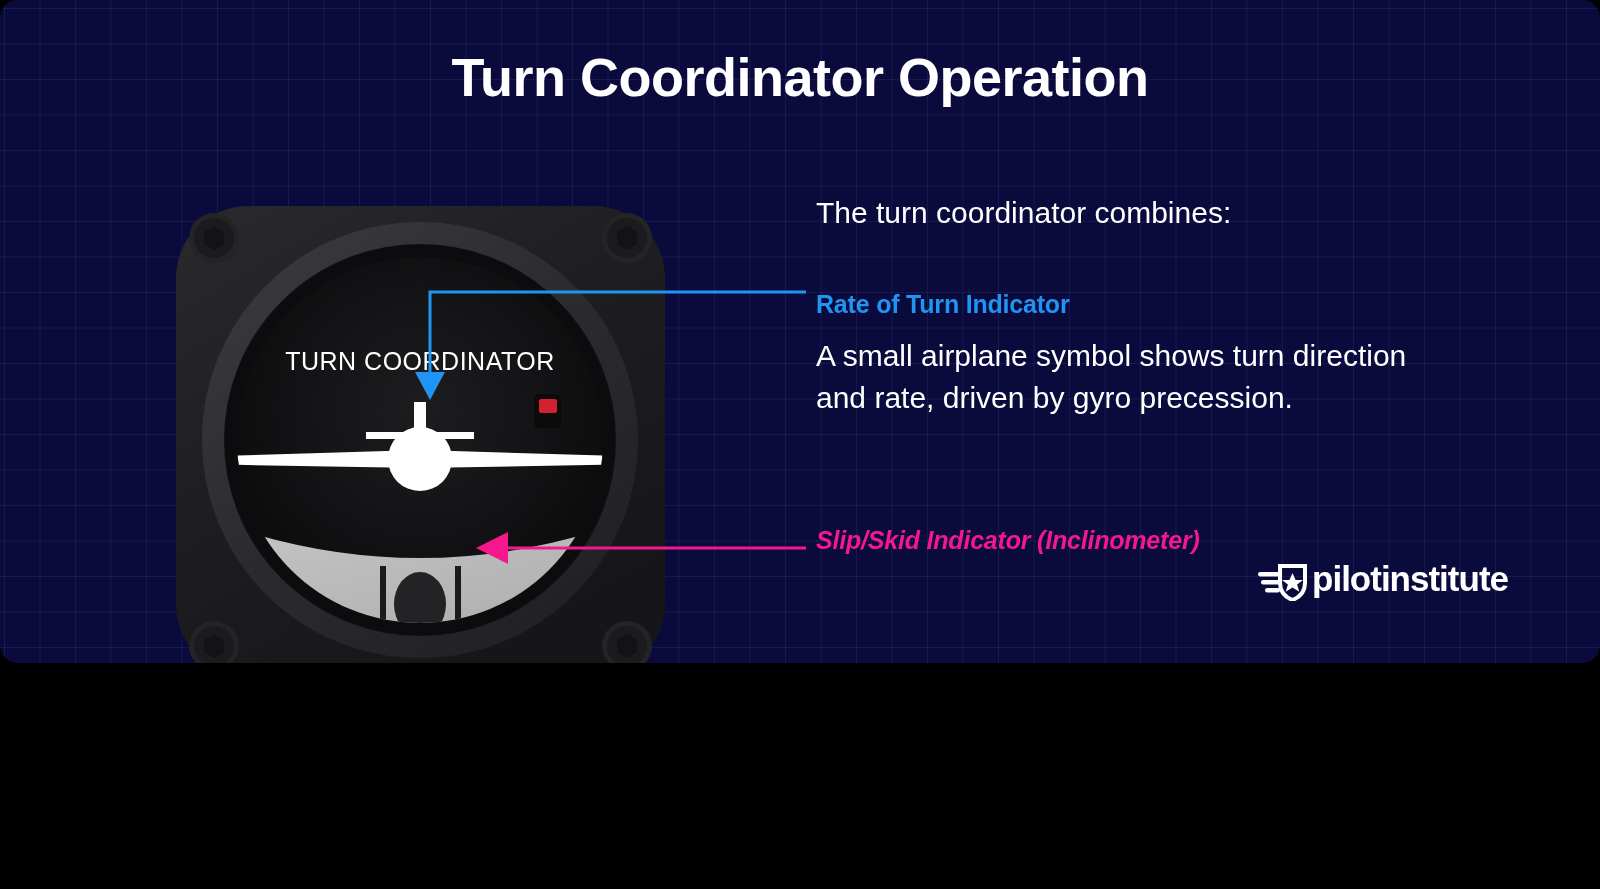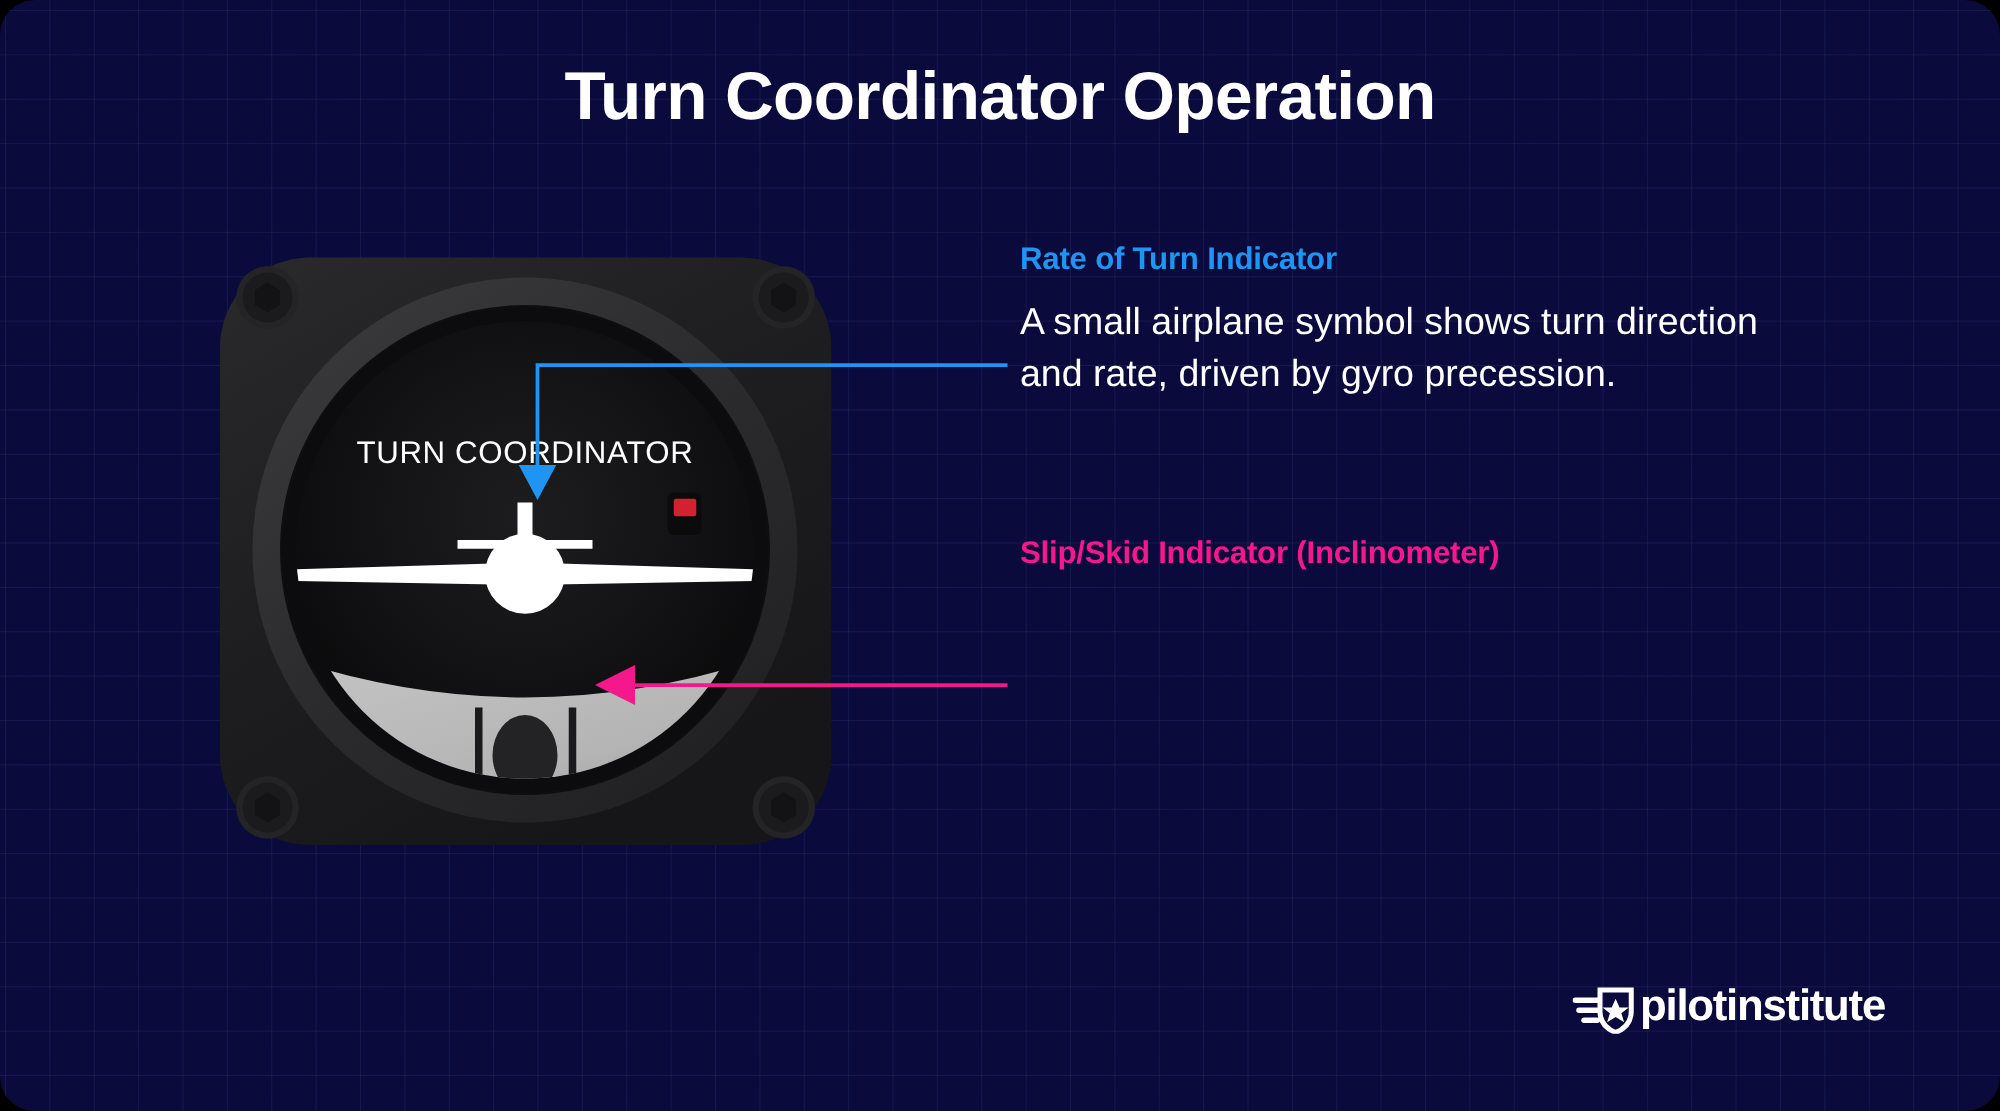--- a/index.html
+++ b/index.html
@@ -10,29 +10,29 @@
   body {
     width: 1600px;
     height: 889px;
     overflow: hidden;
     font-family: "Liberation Sans", sans-serif;
   }
 
   .canvas {
     position: relative;
     width: 1600px;
-    height: 889px;
+    height: 663px;
     box-sizing: border-box;
     background-color: #0a0a3c;
     background-image:
       linear-gradient(to right, rgba(120,150,220,0.11) 1px, transparent 1px),
       linear-gradient(to bottom, rgba(120,150,220,0.11) 1px, transparent 1px);
     background-size: 35.5px 35.5px;
     background-position: 4px 8px;
-    border-radius: 28px;
+    border-radius: 18px;
     overflow: hidden;
   }
 
   
   .title {
     position: absolute;
     top: 48px;
     left: 0;
     width: 1600px;
     text-align: center;
@@ -61,21 +61,21 @@
     width: 620px;
   }
   .intro {
     color: #ffffff;
     font-size: 30px;
     line-height: 1.38;
     margin: 0 0 56px 0;
     font-weight: normal;
   }
   .section { margin-bottom: 44px; }
-  .section:last-child { margin-bottom: 0; }
+  .section:last-child { margin-bottom: 0; font-style: italic; }
   .sec-heading {
     font-size: 25px;
     font-weight: bold;
     margin: 0 0 14px 0;
     line-height: 1.25;
     letter-spacing: -0.2px;
   }
   .sec-heading.blue { color: #2094f3; }
   .sec-heading.pink { color: #f5188c; }
   .sec-body {
@@ -227,20 +227,21 @@
       <polygon points="430,400 415,372 445,372" fill="#2094f3"></polygon>
     </g>
 
     <g>
       <path d="M 806 548 L 500 548" fill="none" stroke="#f5188c" stroke-width="3"></path>
       <polygon points="476,548 508,532 508,564" fill="#f5188c"></polygon>
     </g>
   </svg>
 
   <div class="text-col">
+    <p class="intro">The turn coordinator combines:</p>
 
     <div class="section">
       <h2 class="sec-heading blue">Rate of Turn Indicator</h2>
       <p class="sec-body">A small airplane symbol shows turn direction and rate, driven by gyro precession.</p>
     </div>
 
     <div class="spacer-rate"></div>
 
     <div class="section">
       <h2 class="sec-heading pink">Slip/Skid Indicator (Inclinometer)</h2>

